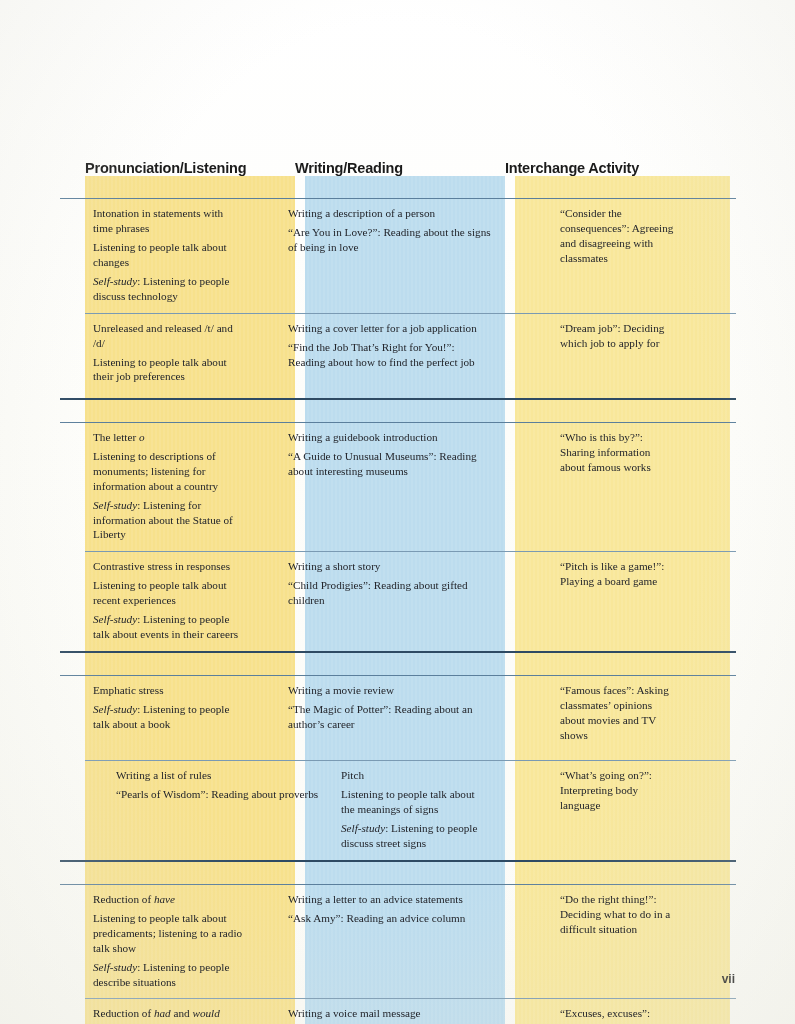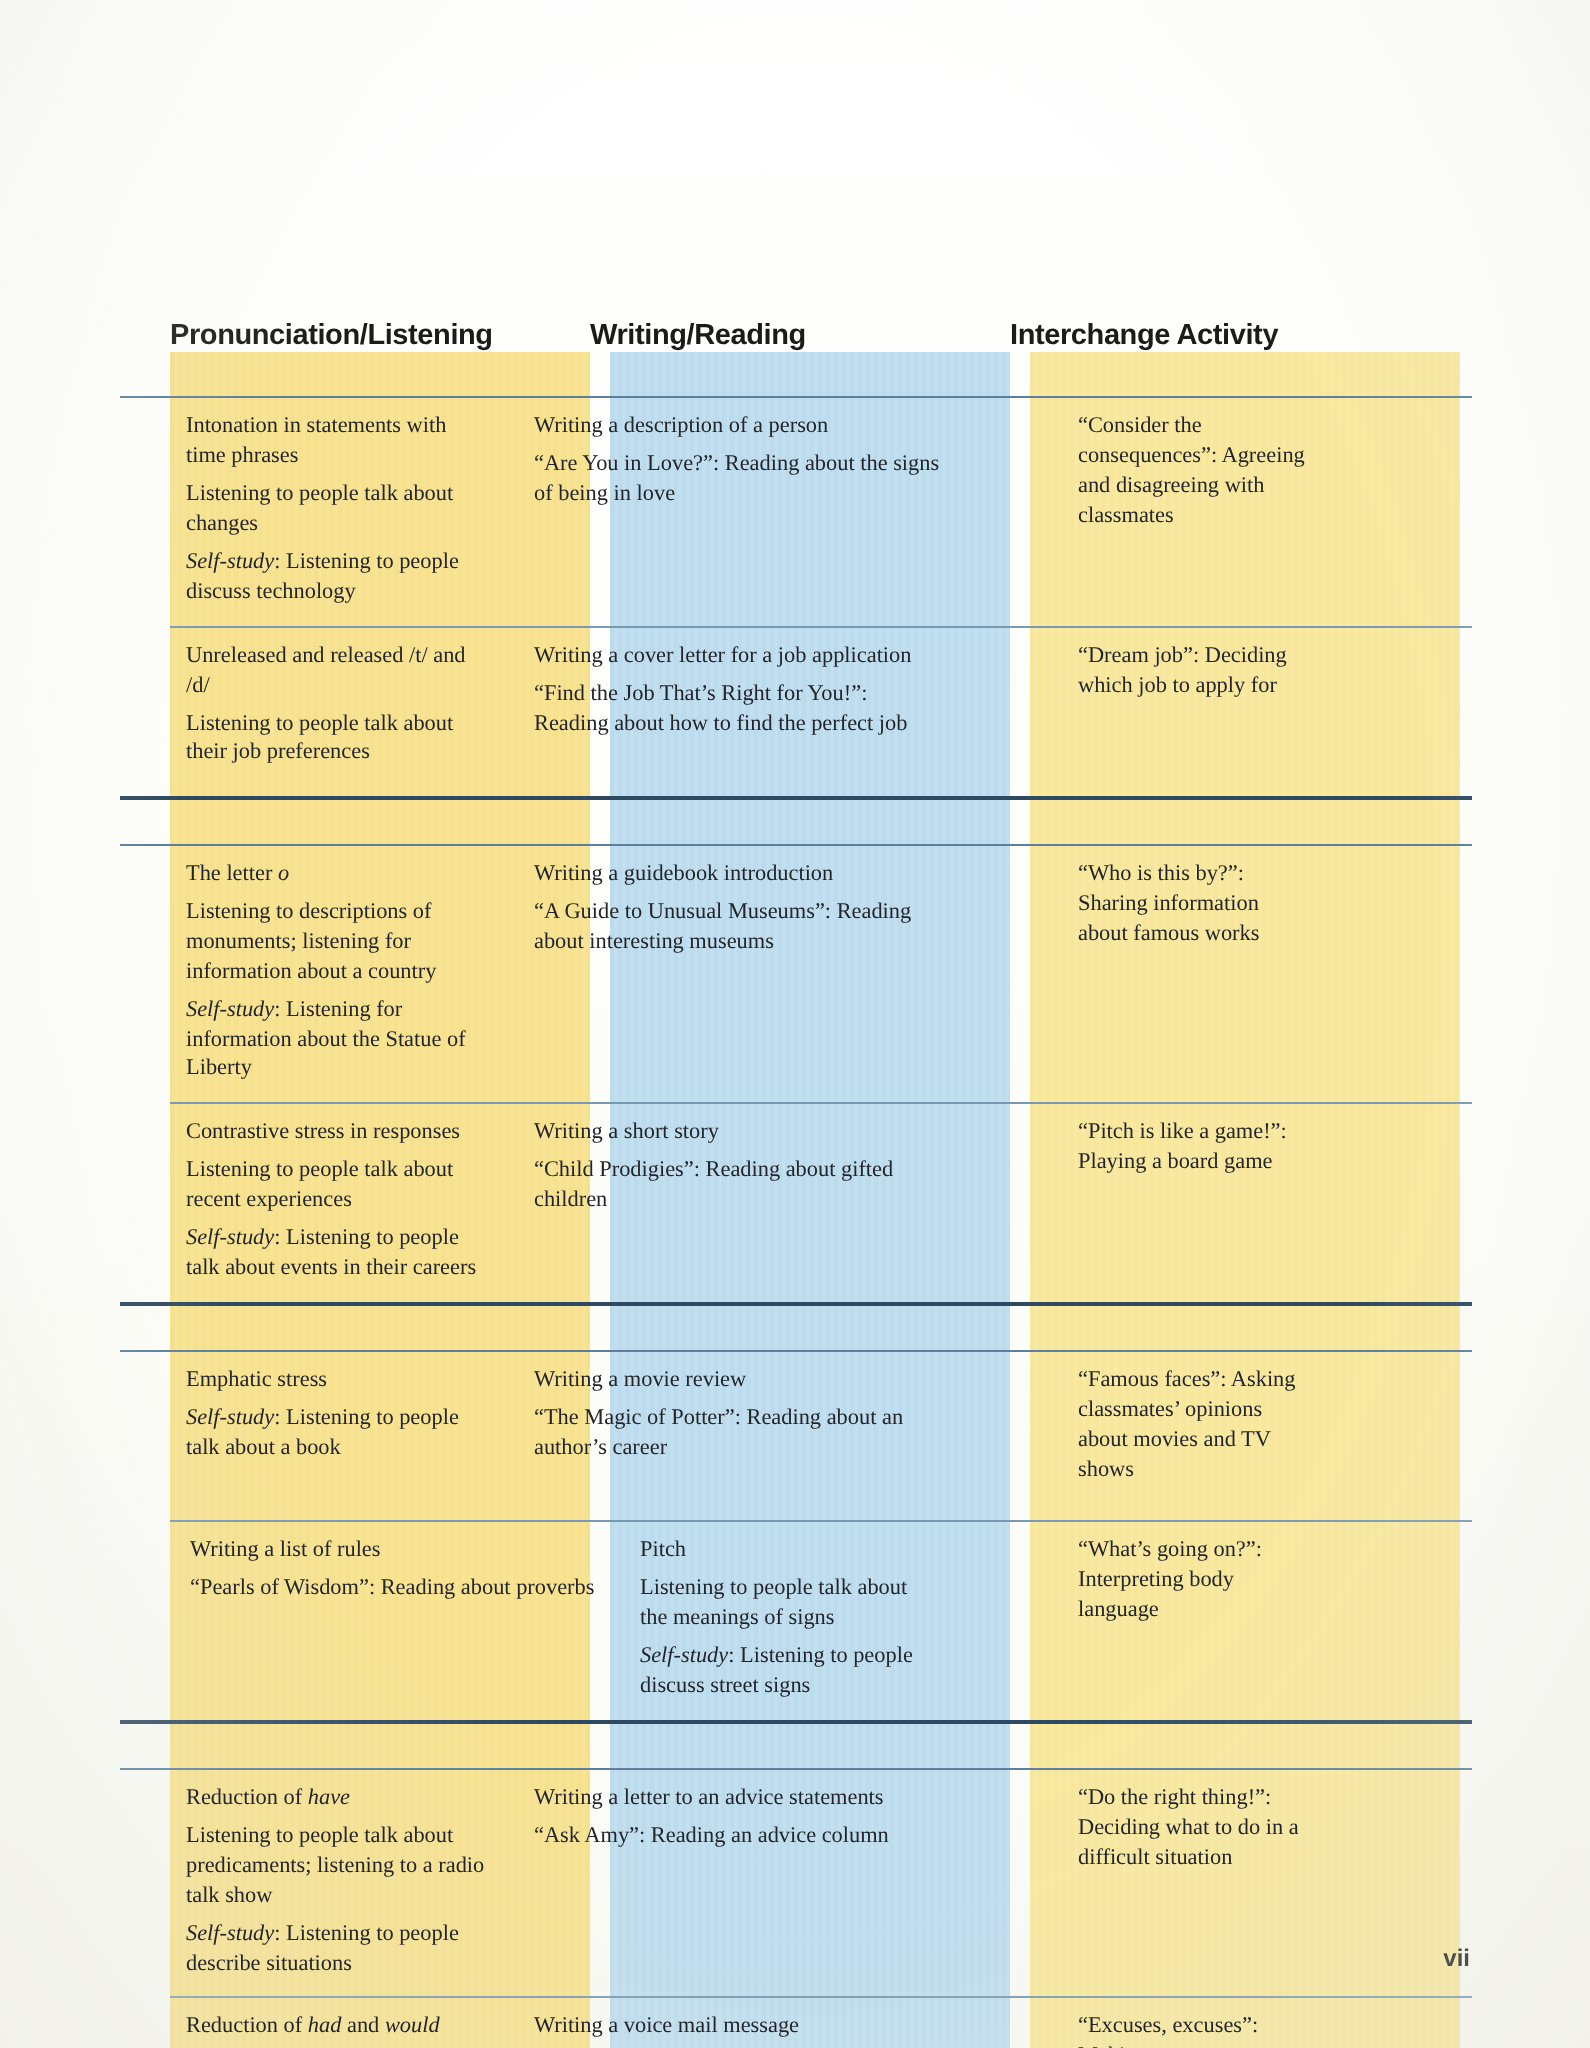--- a/index.html
+++ b/index.html
@@ -118,21 +118,21 @@
   }
   .cell {
     position: relative;
     z-index: 2;
     padding: 7px 14px 9px 8px;
     font-size: 11.2px;
     line-height: 1.33;
     color: #23252b;
   }
   .c1 { width: 172px; box-sizing: border-box; }
-  .c2 { width: 225px; box-sizing: border-box; margin-left: 2px; }
+  .c2 { width: 225px; box-sizing: border-box; margin-left: 23px; }
   .c3 { width: 175px; box-sizing: border-box; margin-left: 10px; padding-left: 45px; }
 
   .cell p {
     margin: 0 0 4px 0;
   }
   .cell p:last-child { margin-bottom: 0; }
   .cell i, .cell em { font-style: italic; }
 
   .selfstudy-label { font-style: italic; }
 

